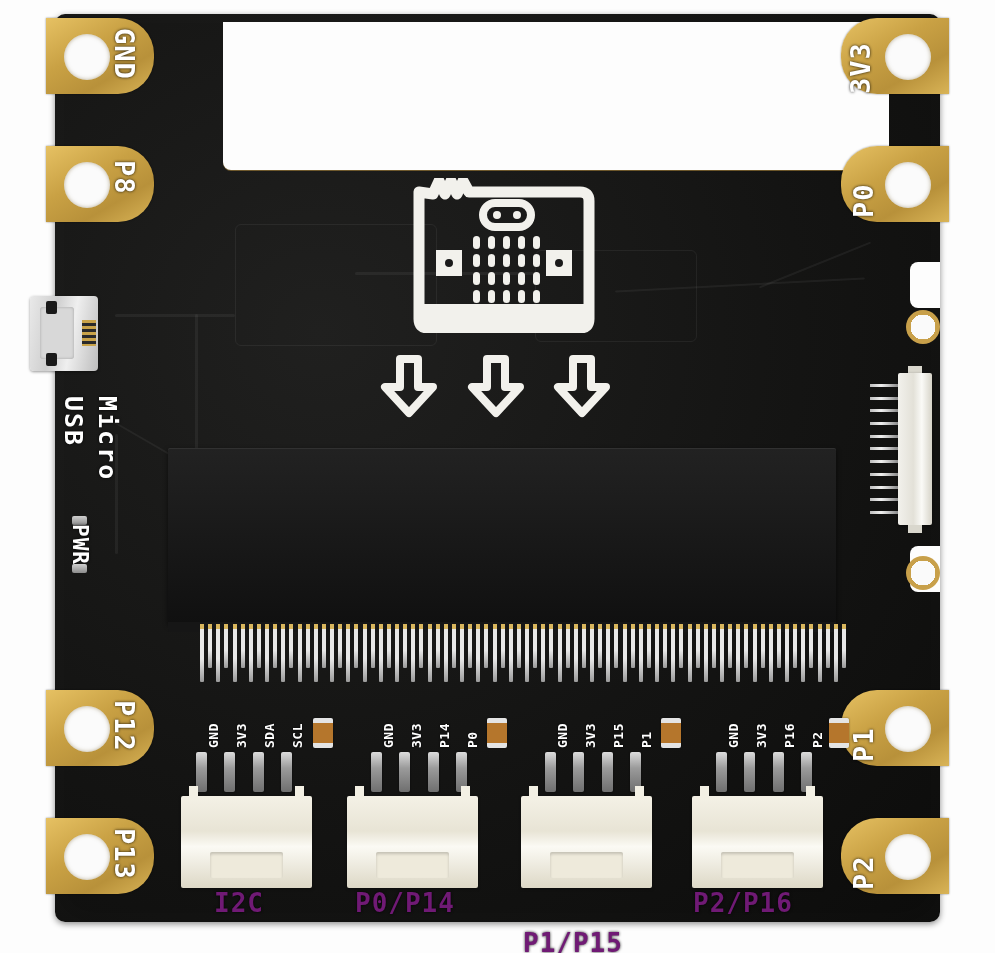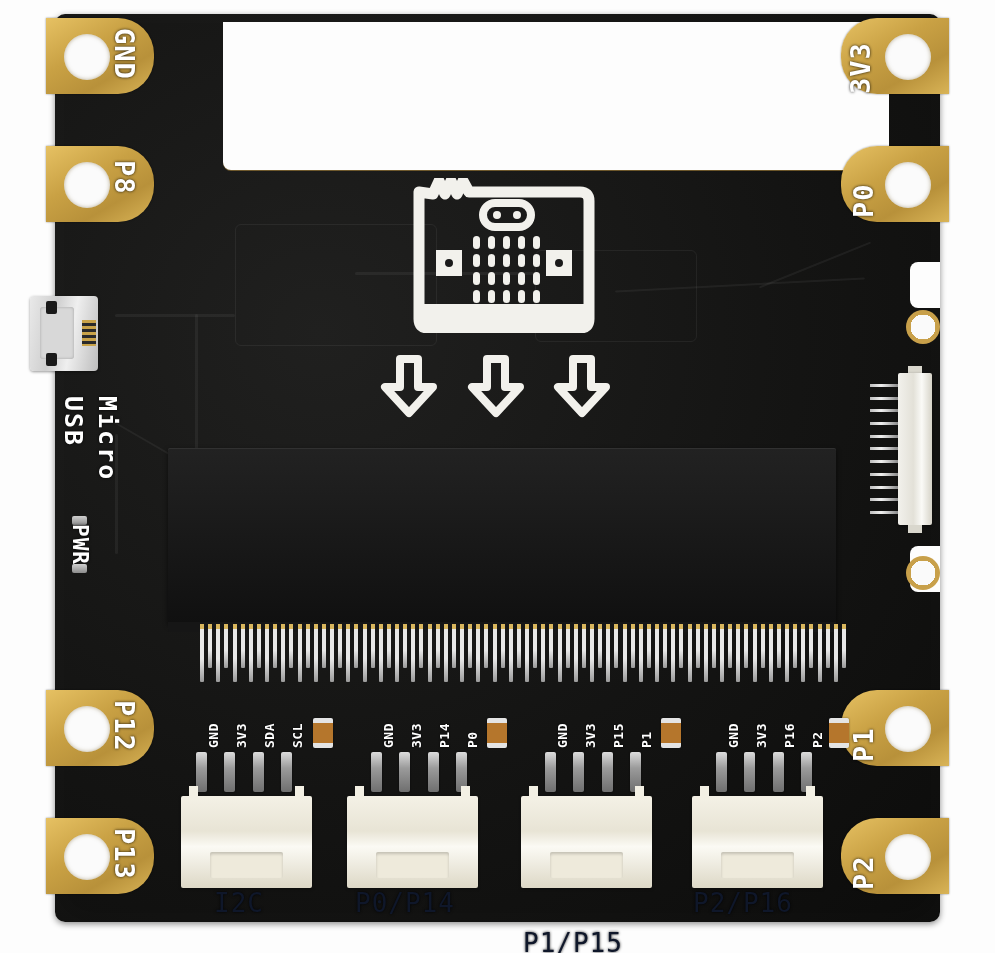--- a/index.html
+++ b/index.html
@@ -97,21 +97,21 @@
   .fpcear{position:absolute;width:14px;height:8px;background:#d9d7cd;left:908px;}
 
   
   .jst{position:absolute;height:92px;
        background:linear-gradient(180deg,#f4f1e6 0%,#e8e4d5 38%,#fbfaf4 55%,#ddd8c6 100%);
        border-radius:2px;box-shadow:0 1px 3px rgba(0,0,0,.4);}
   .jst .notch2{position:absolute;left:22%;bottom:10px;width:56%;height:26px;
                background:#eeeadb;border-radius:2px;
                box-shadow:inset 0 2px 3px rgba(0,0,0,.18);}
   .jst .tab{position:absolute;top:-10px;width:9px;height:14px;background:#f3f0e4;}
-  .jstlabel{position:absolute;color:#0f172a;font-weight:normal;font-size:26px;
+  .jstlabel{position:absolute;color:#701a75;font-weight:bold;font-size:26px;
             letter-spacing:1px;text-shadow:0 0 3px rgba(0,0,0,.85);white-space:nowrap;}
 
   
   .solderrow{position:absolute;display:flex;justify-content:space-between;}
   .solder{width:11px;height:40px;
           background:linear-gradient(180deg,#dcdcdc 0%,#9b9b9b 40%,#6f6f6f 100%);
           border-radius:2px;box-shadow:0 0 2px rgba(0,0,0,.6);}
   .pinlabel{position:absolute;color:#ffffff;font-size:13px;font-weight:bold;
             white-space:nowrap;text-shadow:0 0 2px rgba(0,0,0,.9);
             transform:rotate(-90deg);transform-origin:left top;

